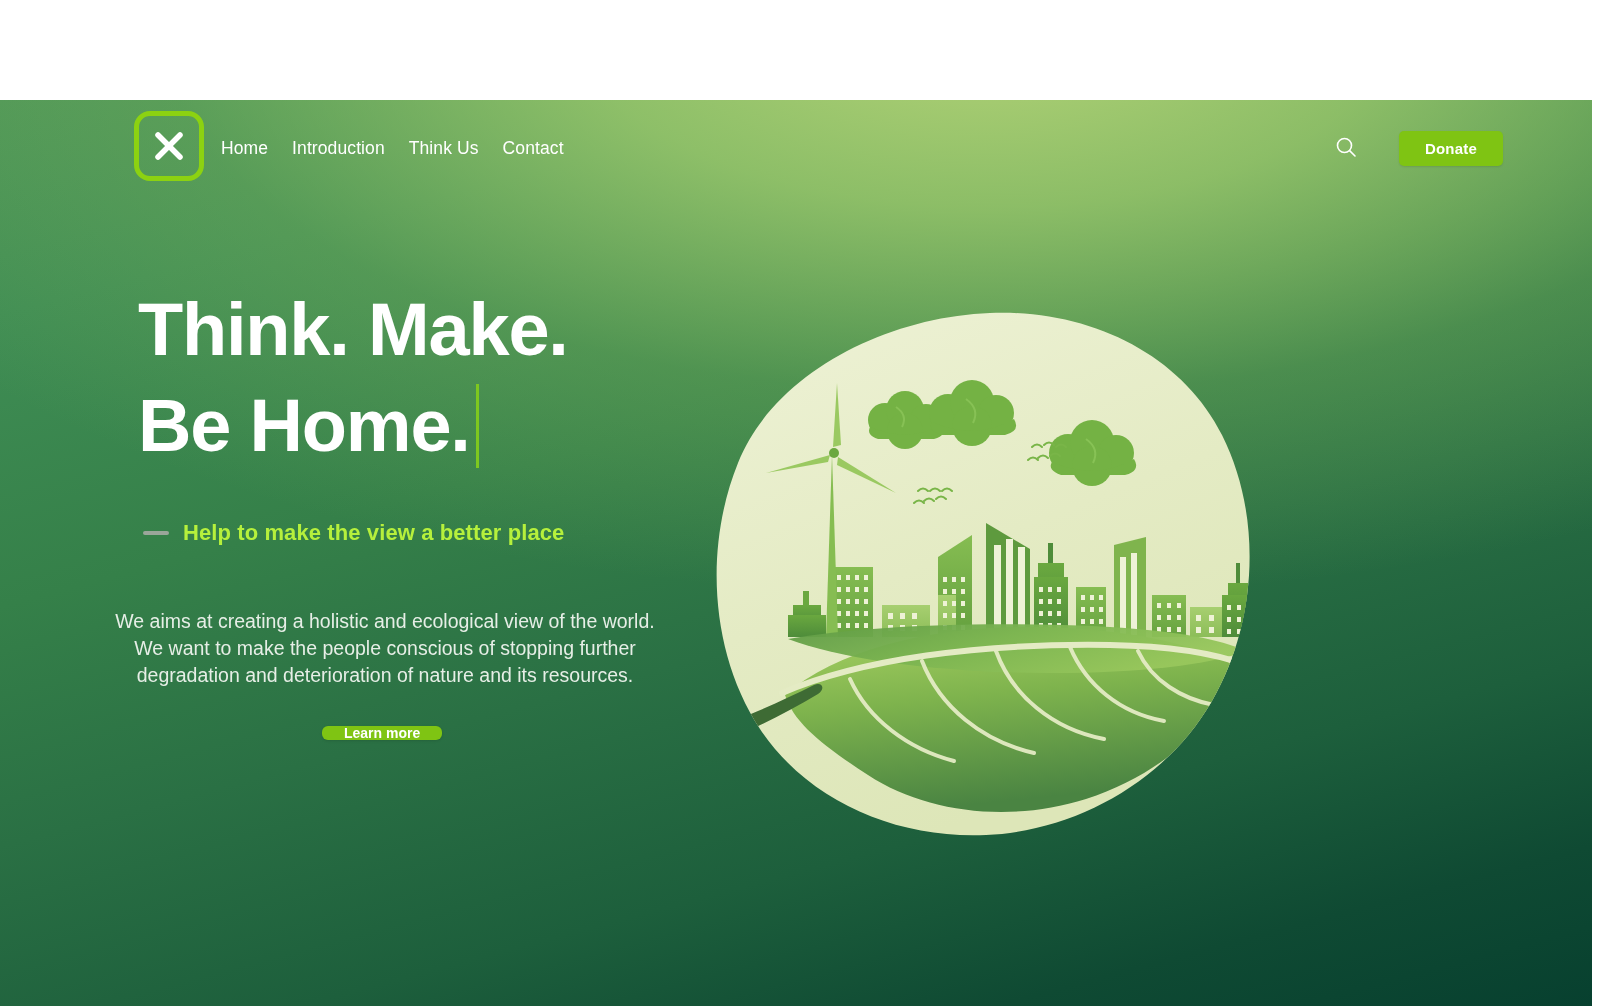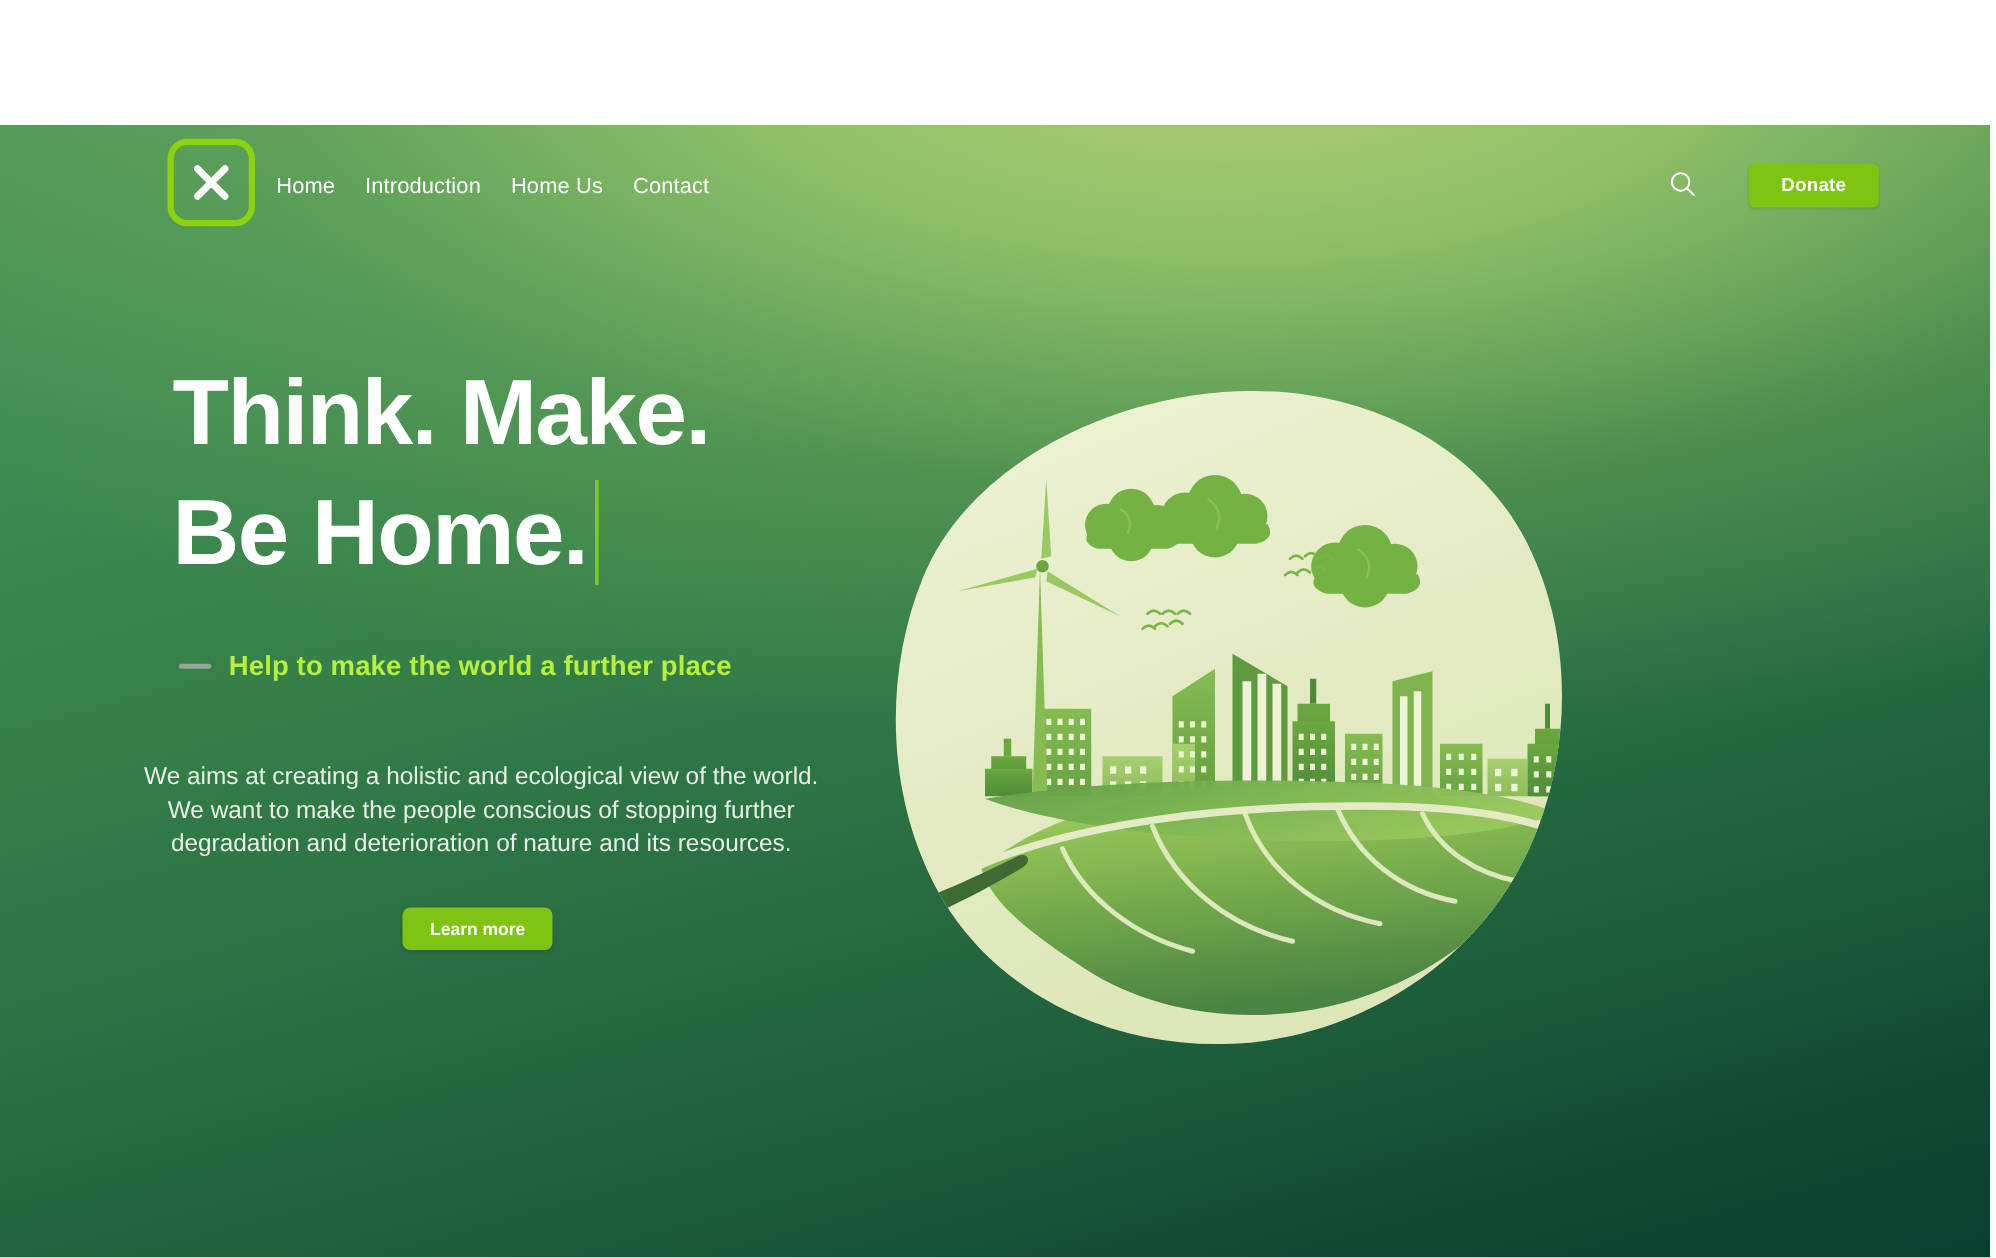--- a/index.html
+++ b/index.html
@@ -98,21 +98,21 @@
   #hero-paragraph {
     position:absolute; left:100px; top:508px; width:570px;
     color:#e6eee6; font-size:19.5px; line-height:1.39; font-weight:400;text-align:center;
   }
 
   #learn-more-button {
     position:absolute; left:322px; top:626px;
     background:#7fc413; color:#ffffff;
     font-size:14px; font-weight:bold;
     border:none; border-radius:6px;
-    padding:10px 22px; cursor:pointer; line-height:1;
+    padding:0 22px; cursor:pointer; line-height:1;
     box-shadow:0 1px 3px rgba(0,0,0,0.12);
   }
 
   
   #hero-illustration {
     position:absolute; left:690px; top:195px; width:600px; height:570px;
   }
   #hero-illustration svg { display:block; width:100%; height:100%; }
 
   
@@ -136,21 +136,21 @@
           <svg width="36" height="36" viewBox="0 0 36 36">
             <line x1="7" y1="7" x2="29" y2="29" stroke="#ffffff" stroke-width="5.5" stroke-linecap="round"></line>
             <line x1="29" y1="7" x2="7" y2="29" stroke="#ffffff" stroke-width="5.5" stroke-linecap="round"></line>
           </svg>
         </span>
       </div>
 
       <nav id="main-nav">
         <a class="nav-link">Home</a>
         <a class="nav-link">Introduction</a>
-        <a class="nav-link">Home Us</a>
+        <a class="nav-link">Think Us</a>
         <a class="nav-link">Contact</a>
       </nav>
 
       <div id="header-right">
         <button id="search-button">
           <span>
             <svg width="24" height="24" viewBox="0 0 24 24" fill="none">
               <circle cx="10.5" cy="10.5" r="7" stroke="#ffffff" stroke-width="1.6"></circle>
               <line x1="15.6" y1="15.6" x2="21" y2="21" stroke="#ffffff" stroke-width="1.6" stroke-linecap="round"></line>
             </svg>
@@ -166,21 +166,21 @@
       <div class="headline-line">
         <span id="headline-line-2-wrap">
           <span>Be Home.</span>
           <span id="text-cursor"></span>
         </span>
       </div>
     </div>
 
     <div id="tagline-row">
       <span id="tagline-dash"></span>
-      <span id="tagline-text">Help to make the world a further place</span>
+      <span id="tagline-text">Help to make the view a better place</span>
     </div>
 
     <p id="hero-paragraph">We aims at creating a holistic and ecological view of the world. We want to make the people conscious of stopping further degradation and deterioration of nature and its resources.</p>
 
     <button id="learn-more-button">Learn more</button>
 
     <div id="hero-illustration">
       <svg viewBox="0 0 600 570" xmlns="http://www.w3.org/2000/svg">
         <defs>
           <linearGradient id="blobGrad" x1="0" y1="0" x2="0.4" y2="1">

